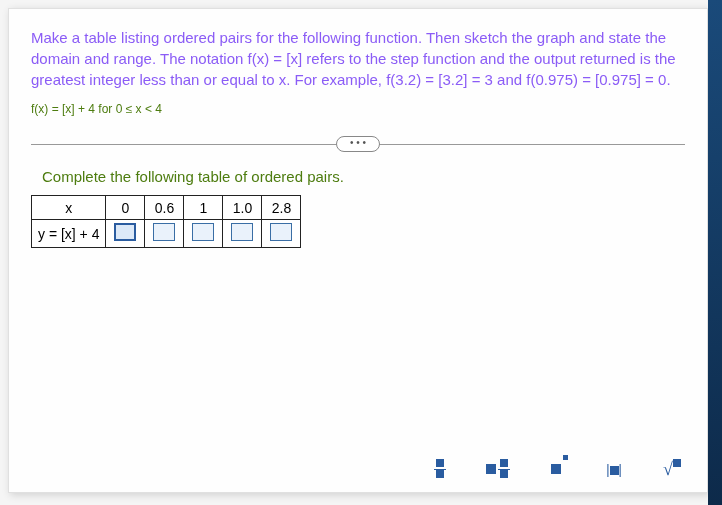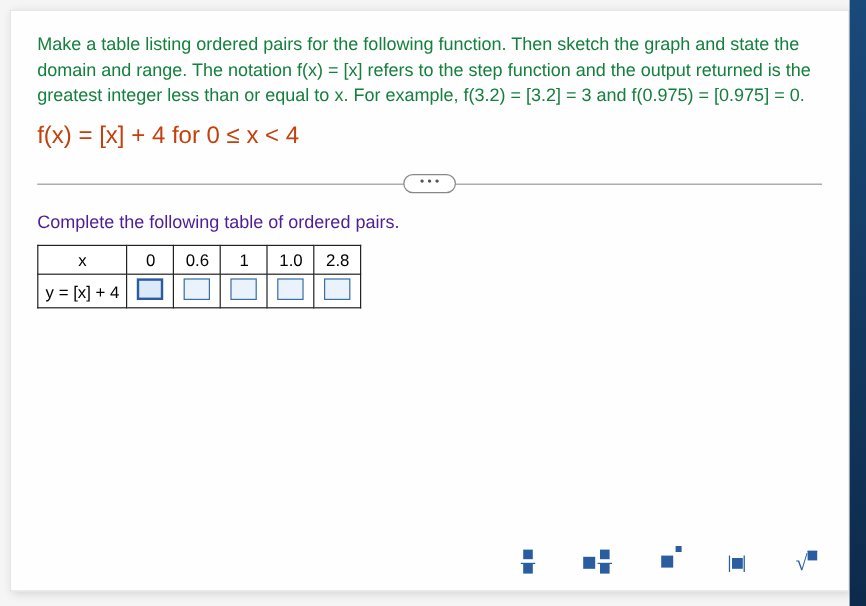--- a/index.html
+++ b/index.html
@@ -16,27 +16,27 @@
     width: 700px;
     height: 485px;
     margin: 8px;
     box-shadow: 2px 2px 8px rgba(0,0,0,0.15);
     padding: 18px 22px;
     position: relative;
     border: 1px solid #e0e0e0;
   }
   .question-text {
     font-size: 15px;
-    color: #15803d;
+    color: #8b5cf6;
     line-height: 1.4;
     margin-bottom: 12px;
   }
   .formula {
-    font-size: 20px;
-    color: #c2410c;
+    font-size: 12px;
+    color: #4d7c0f;
     margin-bottom: 18px;
   }
   .divider-row {
     position: relative;
     height: 20px;
     margin-bottom: 14px;
   }
   .divider-line {
     border: none;
     border-top: 1px solid #999;
@@ -55,22 +55,23 @@
     width: 44px;
     height: 16px;
     font-size: 10px;
     line-height: 12px;
     text-align: center;
     color: #555;
     cursor: pointer;
   }
   .instruction {
     font-size: 15px;
-    color: #4c1d95;
+    color: #4d7c0f;
     margin-bottom: 10px;
+    margin-left: 11px;
   }
   table.ordered-pairs {
     border-collapse: collapse;
     font-size: 14px;
   }
   table.ordered-pairs td, table.ordered-pairs th {
     border: 1px solid #222;
     padding: 3px 8px;
     text-align: center;
     min-width: 36px;

